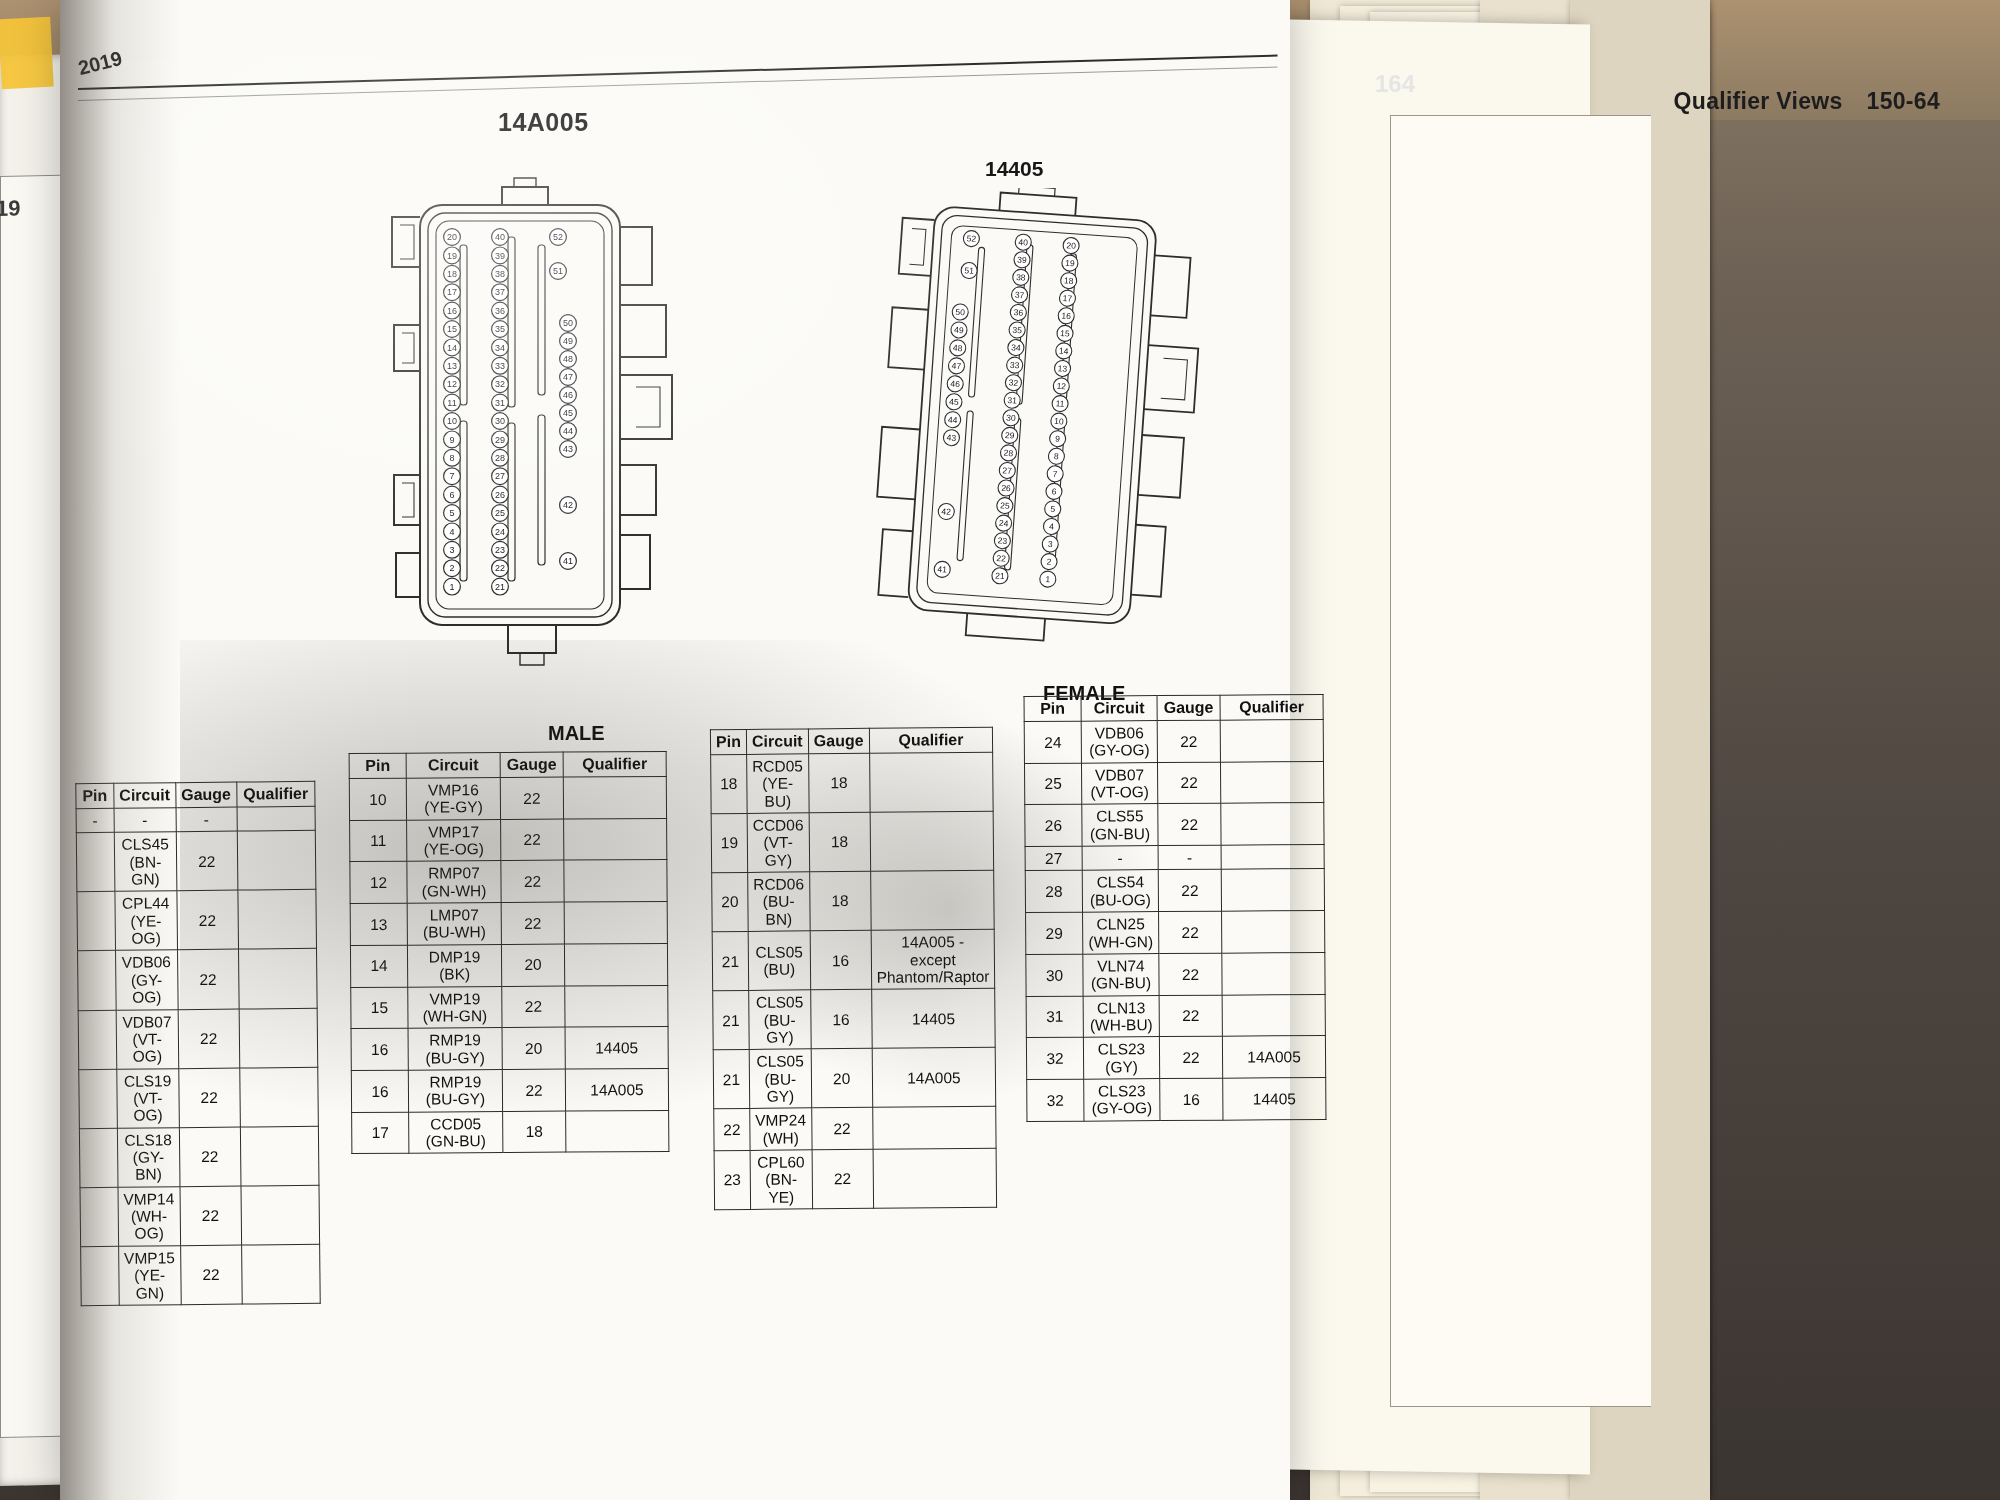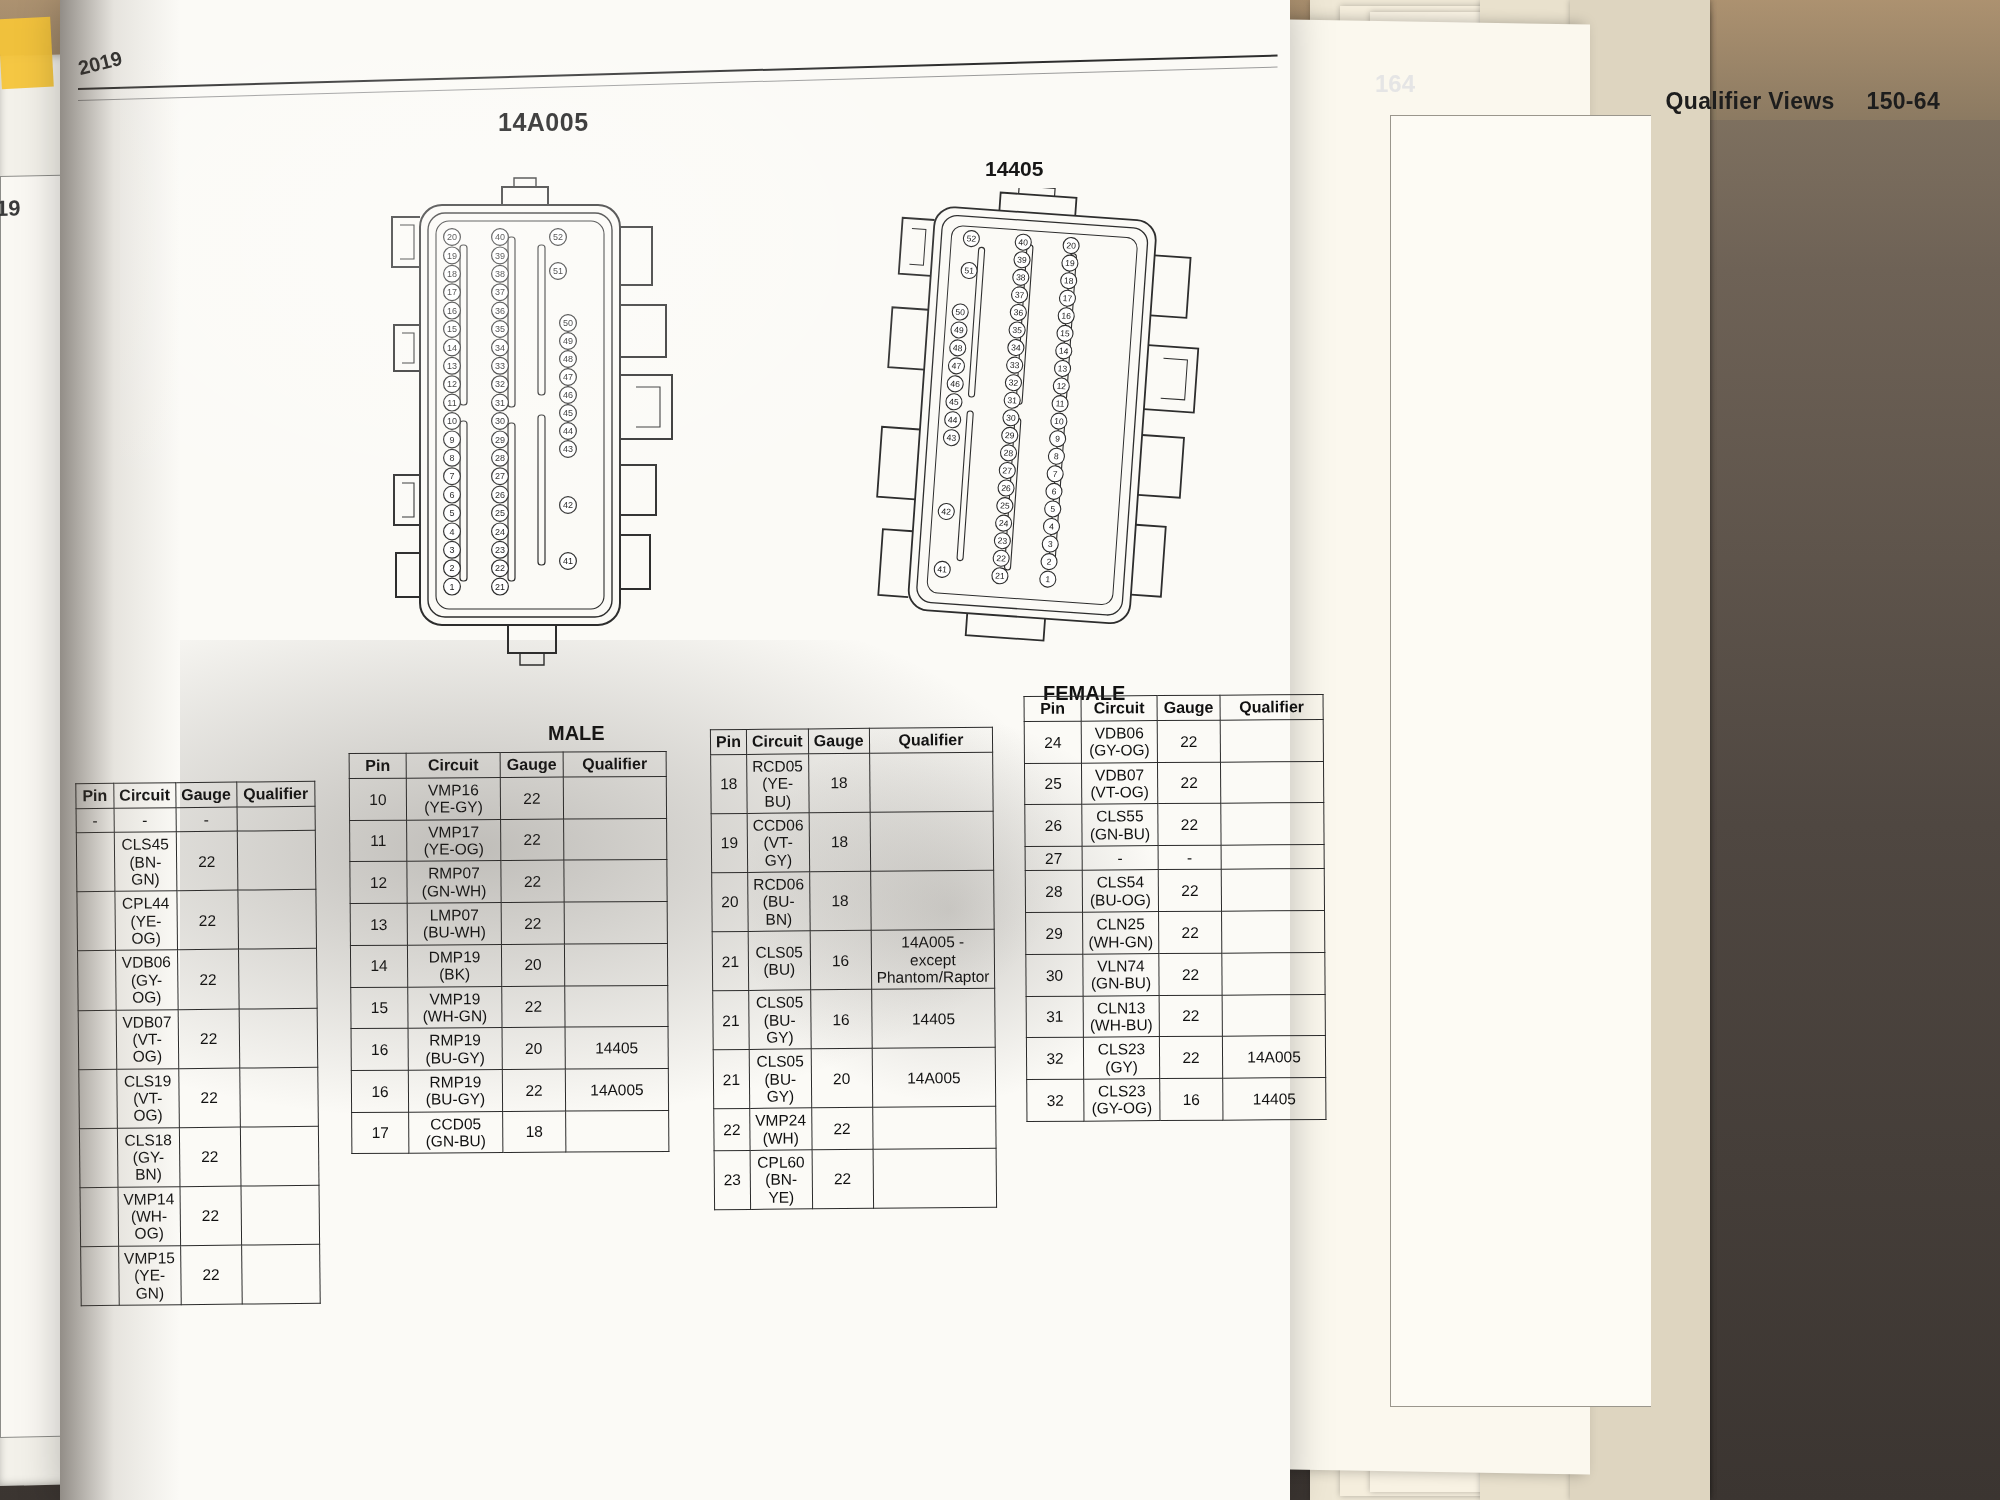--- a/index.html
+++ b/index.html
@@ -66,21 +66,21 @@
     transform:rotate(-1.6deg);transform-origin:left center;
   }
   .hdr-rule2{
     position:absolute;left:78px;top:100px;width:1200px;height:1px;background:#9b9b9b;
     transform:rotate(-1.6deg);transform-origin:left center;
   }
   .hdr-right{
     position:absolute;right:60px;top:88px;font-size:23px;font-weight:bold;color:#1d1d1d;
     letter-spacing:.3px;
   }
-  .hdr-right .sec{margin-left:32px;}
+  .hdr-right .sec{margin-left:24px;}
   .page-year{
     position:absolute;left:78px;top:52px;font-size:20px;font-weight:bold;color:#2a2a2a;
     transform:rotate(-14deg);
   }
   .title-14a005{
     position:absolute;left:498px;top:108px;font-size:25px;font-weight:bold;color:#161616;
     letter-spacing:.5px;
   }
   .title-14405{
     position:absolute;left:985px;top:157px;font-size:21px;font-weight:bold;color:#161616;

